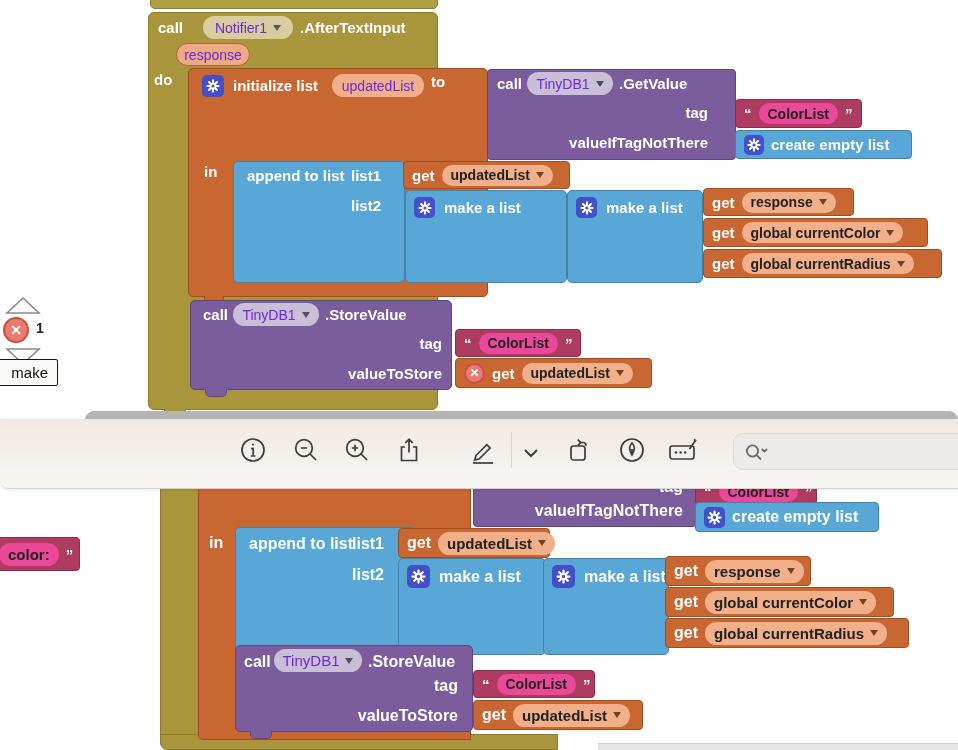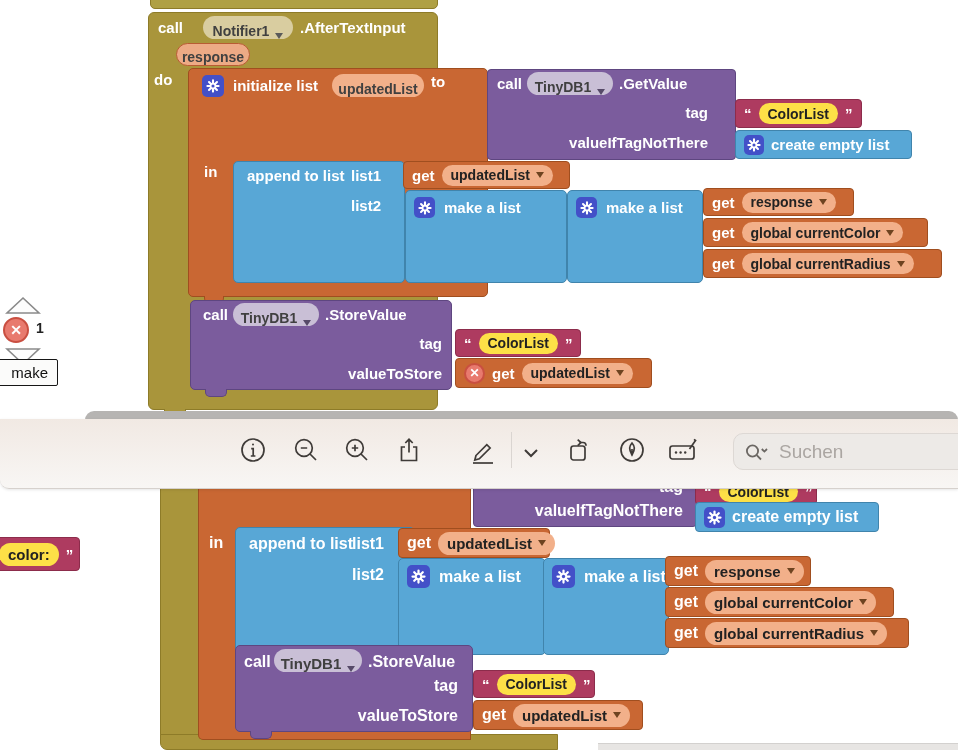--- a/index.html
+++ b/index.html
@@ -10,29 +10,29 @@
       box-sizing:border-box;padding:0 8px;gap:7px;white-space:nowrap;}
   .b-ol{background:#A9953B;border-color:#8D7B28;}
   .b-or{background:#C96733;border-color:#A04E1F;}
   .b-bl{background:#58A7D6;border-color:#4084AC;}
   .b-pu{background:#7B5C9D;border-color:#5E4680;}
   .b-cr{background:#AE3B60;border-color:#8C2C4B;}
   .bt{position:absolute;color:#fff;font-weight:700;font-size:15px;line-height:1.2;white-space:nowrap;}
   .b2{font-size:16px;}
   .t{color:#fff;font-weight:700;font-size:15px;}
   .t2{font-size:16px;}
-  .pill{position:absolute;box-sizing:border-box;display:flex;align-items:flex-end;justify-content:center;
-        gap:6px;border-radius:12px;font-weight:700;color:#404040;font-size:14px;height:23px;padding:0 9px;white-space:nowrap;}
+  .pill{position:absolute;box-sizing:border-box;display:flex;align-items:center;justify-content:center;
+        gap:6px;border-radius:12px;font-weight:400;color:#6d28d9;font-size:14px;height:23px;padding:0 9px;white-space:nowrap;}
   .ipill{display:inline-flex;align-items:center;gap:6px;border-radius:12px;background:#F2B08A;
          color:#222;font-weight:700;font-size:14px;height:21px;padding:0 9px;white-space:nowrap;}
   .pl2{height:23px;font-size:15px;border-radius:13px;}
   .p-or{background:#F2B08A;}
   .p-ol{background:#D9CDA0;}
   .p-pu{background:#C9BFD6;}
-  .p-cr{background:#fde047;}
+  .p-cr{background:#ec4899;}
   .car{width:0;height:0;border-left:4.5px solid transparent;border-right:4.5px solid transparent;
        border-top:6px solid #6E4320;flex:0 0 auto;}
   .car.gray{border-top-color:#5a5a5a;}
   .car.pur{border-top-color:#564A68;}
   .gear{position:absolute;background:#4350C8;border-radius:5px;display:flex;align-items:center;justify-content:center;}
   .igear{width:21px;height:21px;background:#4350C8;border-radius:5px;flex:0 0 auto;
          display:flex;align-items:center;justify-content:center;}
   .qt{color:#fff;font-weight:700;font-size:15px;}
   .ierr{width:21px;height:21px;border-radius:50%;background:#E87A6E;border:2px solid #C94F41;
         color:#fff;font-weight:700;font-size:12px;display:flex;align-items:center;justify-content:center;
@@ -232,21 +232,20 @@
       </svg></span>
 
   <div class="search">
     <span style="display:flex;">
         <svg width="26" height="20" viewBox="0 0 26 20" fill="none" stroke="currentColor" stroke-width="1.8">
           <circle cx="8.5" cy="9" r="5.6"></circle>
           <path d="M12.7 13.2L17 17.5"></path>
           <path d="M17.8 7l2.6 2.6L23 7"></path>
         </svg>
       </span>
-    <input type="text" placeholder="Suchen" style="">
   </div>
 
   <div class="blk b-ol" style="left:150px;top:-3px;width:288px;height:12px;border-radius:0 0 5px 5px;background:#AFA044;"></div>
 
   <div class="blk b-ol" style="left:148px;top:12px;width:290px;height:398px;border-radius:6px;"></div>
   <div class="tab" style="left:164px;top:409px;width:20px;height:7px;background:#A9953B;border:1px solid #8D7B28;border-top:none;"></div>
   <span class="bt" style="left:158px;top:19px;">call</span>
   <span class="pill p-ol" style="left:203px;top:16px;width:90px;">
       <span>Notifier1</span>
       <i class="car gray"></i>

